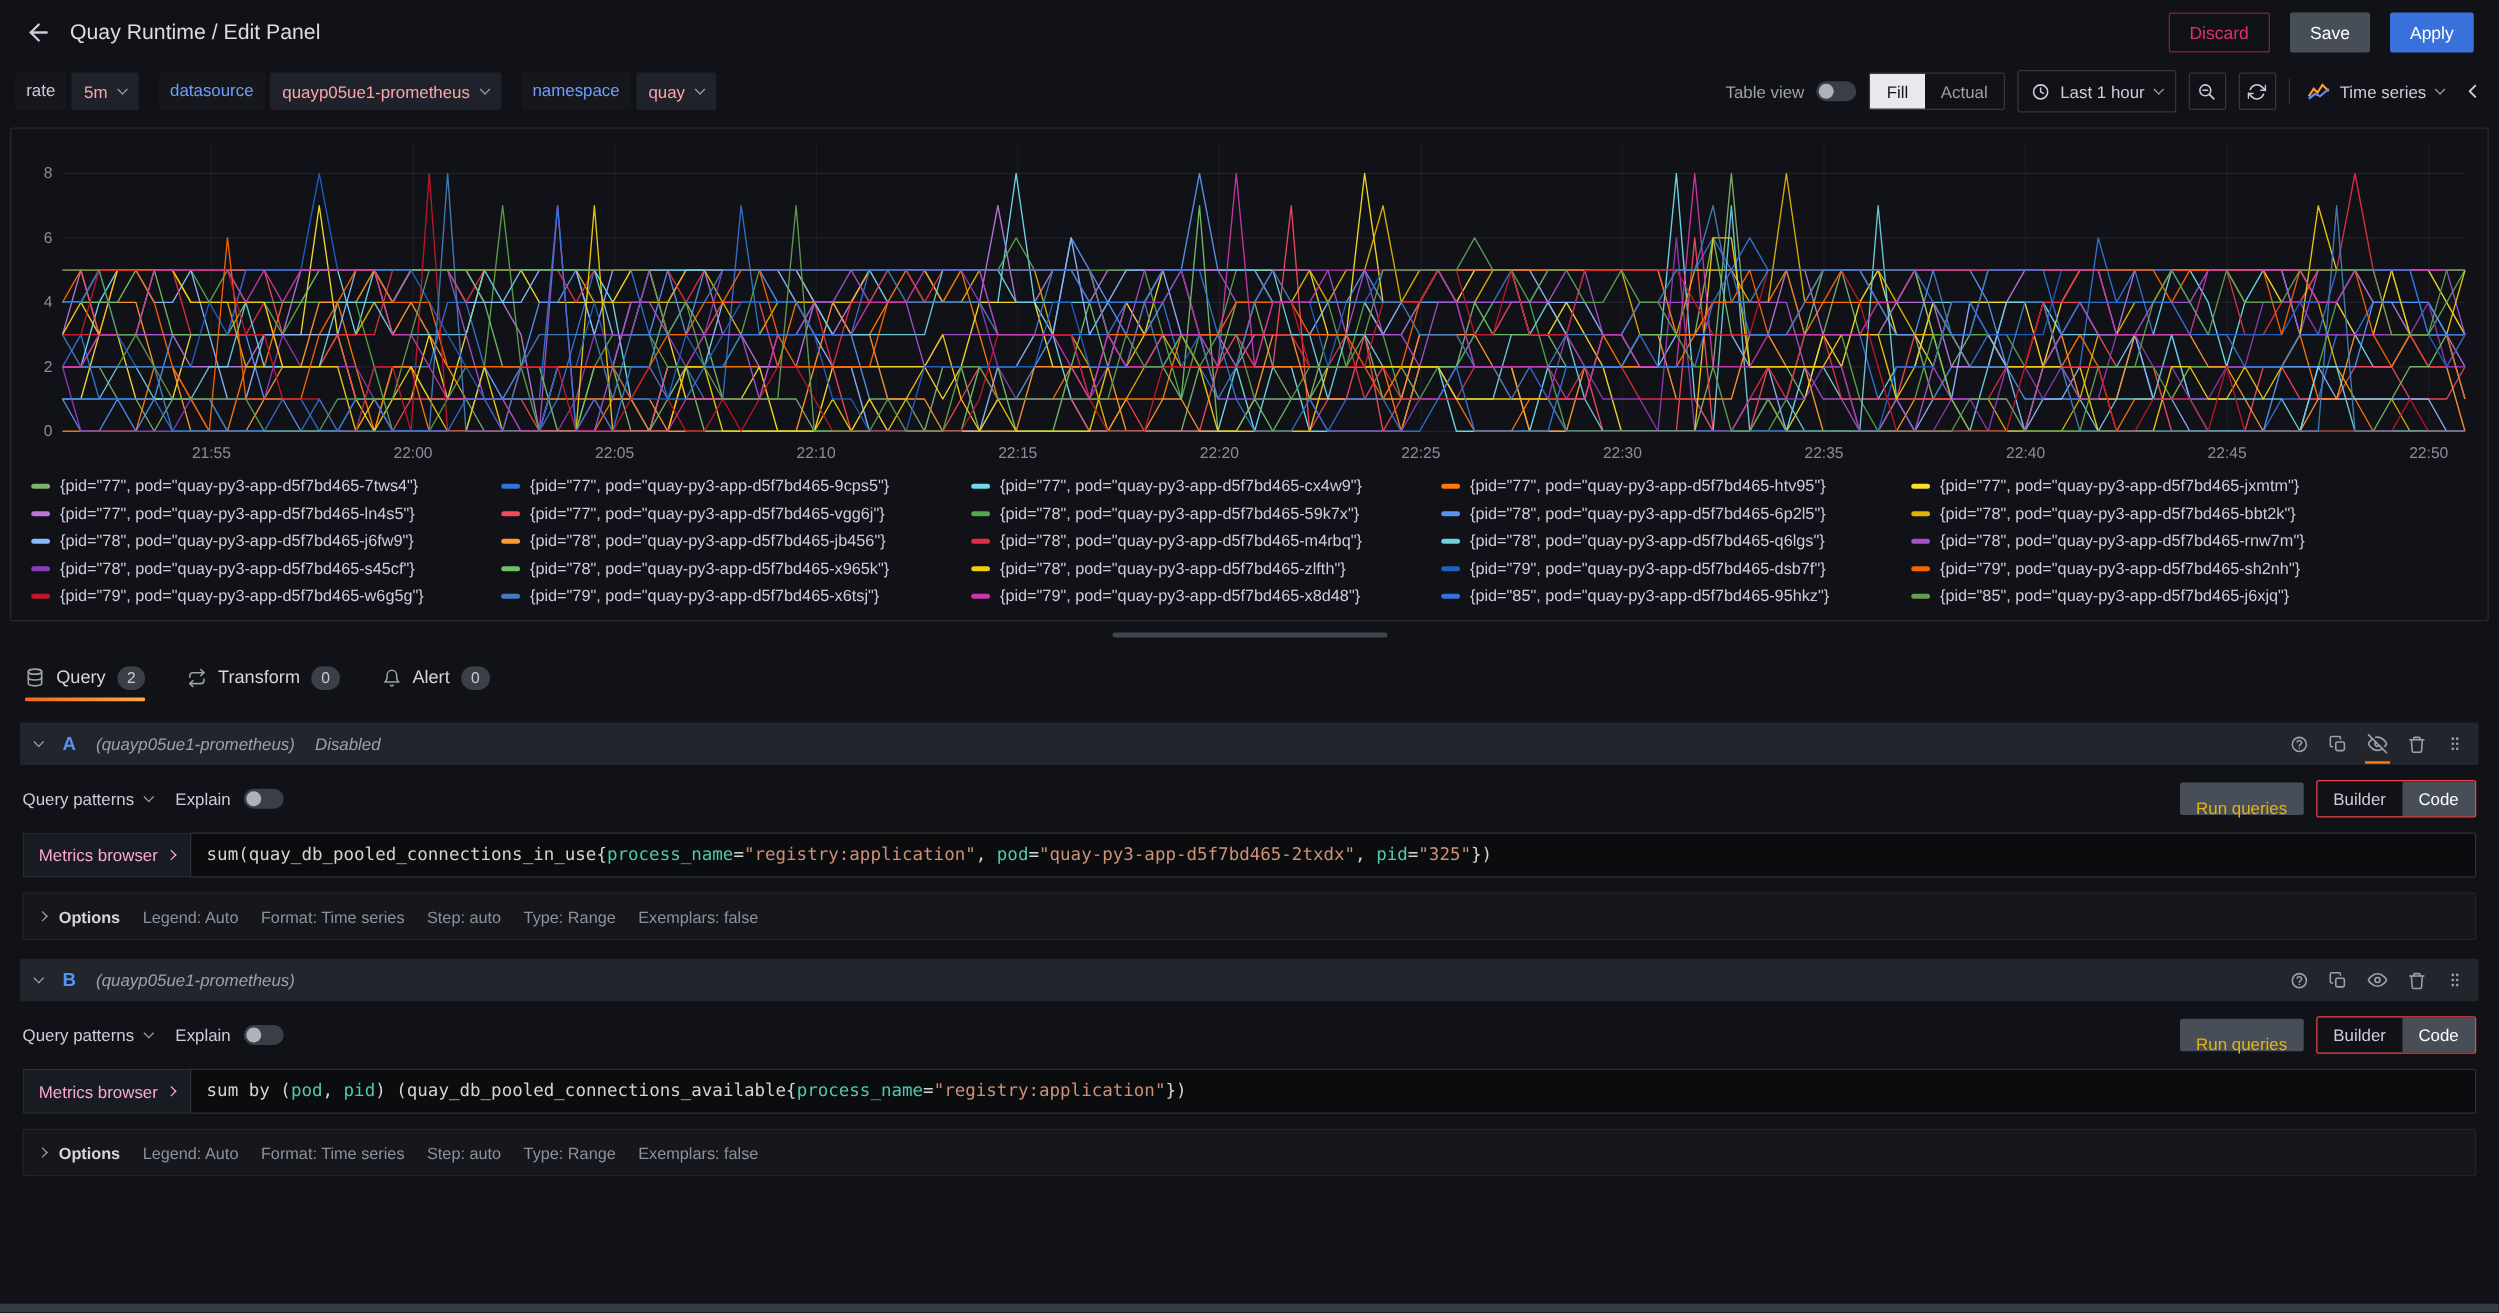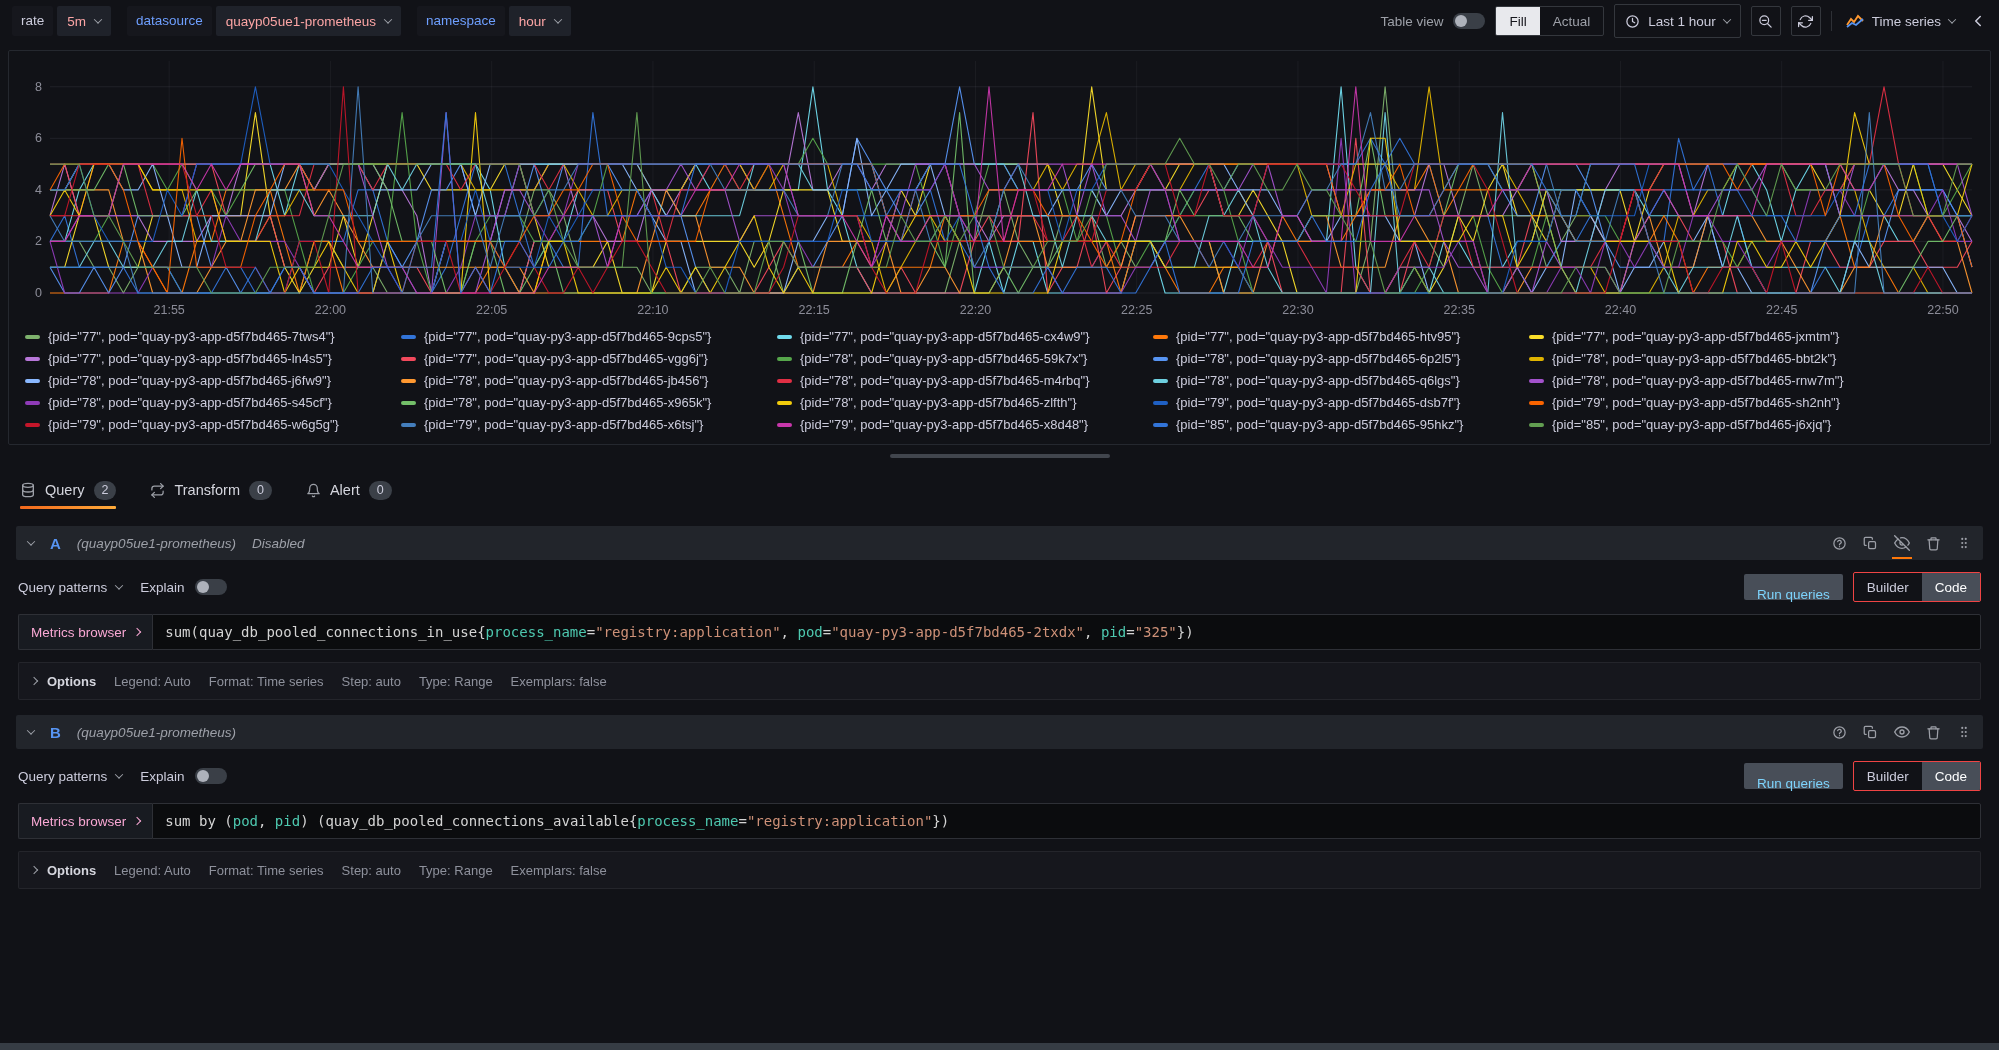--- a/index.html
+++ b/index.html
@@ -86,21 +86,21 @@
     background: #ff780a; }
   .qc-body { padding: 10px 2px 2px; }
   .qc-toolbar { display: flex; align-items: center; justify-content: space-between; margin: 2px 0 12px; }
   .qc-toolbar .left, .qc-toolbar .right { display: flex; align-items: center; gap: 18px; }
   .qc-toolbar .right { gap: 10px; }
   .dd-btn { display: flex; align-items: center; gap: 9px; font-size: 13.5px; color: #ccccdc; }
   .explain-wrap { display: flex; align-items: center; gap: 10px; font-size: 13.5px; color: #ccccdc; }
   .seg-dark { display: flex; height: 30px; border-radius: 2px; overflow: hidden; border: 1px solid #ef4444; }
   .seg-dark .seg-opt { color: #ccccdc; }
   .seg-dark .seg-opt.sel { background: #484e58; color: #fff; font-weight: 500; }
-  .btn-run { height: 18px; padding: 13px 13px; background: #484e58; border-radius: 2px; color: #7dd3fc;
+  .btn-run { height: 18px; padding: 13px 13px; background: #484e58; border-radius: 2px; color: #eab308;
     font-size: 13.5px; font-weight: 500; }
 
   .expr-row { display: flex; margin-bottom: 12px; }
   .metrics-btn { display: flex; align-items: center; gap: 8px; padding: 0 12px; background: #181b21;
     border: 1px solid #2e3036; border-right: none; border-radius: 2px 0 0 2px; color: #f9a8d4;
     font-size: 13.5px; font-weight: 400; }
   .code-input { flex: 1; background: #0b0c0e; border: 1px solid #2e3036; border-radius: 0 2px 2px 0;
     padding: 9px 12px; font-family: "DejaVu Sans Mono", monospace; font-size: 14px; white-space: pre;
     overflow: hidden; color: #d4d4d4; cursor: text; }
   .tok-plain { color: #d4d4d4; }
@@ -115,40 +115,53 @@
 
   .bottom-scrollbar { position: absolute; left: 0; right: 0; bottom: 0; height: 7px; background: #363c44; cursor: pointer; }
 
   svg.fico { fill: none; stroke: currentColor; stroke-width: 2; stroke-linecap: round; stroke-linejoin: round; }
 </style>
 </head>
 <body>
 
 <div class="app">
 
+  <header class="topbar">
+    <button class="icon-btn">
+      <svg class="fico" width="22" height="22" viewBox="0 0 24 24">
+          <path d="M19 12H5"></path>
+          <path d="M12 19l-7-7 7-7"></path>
+        </svg>
+    </button>
+    <h1 class="page-title">Quay Runtime / Edit Panel</h1>
+    <div class="spacer"></div>
+    <button class="btn btn-outline-red">Discard</button>
+    <button class="btn btn-gray">Save</button>
+    <button class="btn btn-blue">Apply</button>
+  </header>
 
   <div class="toolbar">
     <div class="var-group">
       <span class="var-label">rate</span>
       <button class="var-value">
         <span>5m</span>
         <span class="chev down muted"></span>
       </button>
     </div>
     <div class="var-group">
       <span class="var-label accent">datasource</span>
       <button class="var-value">
         <span>quayp05ue1-prometheus</span>
         <span class="chev down muted"></span>
       </button>
     </div>
     <div class="var-group">
       <span class="var-label accent">namespace</span>
       <button class="var-value">
-        <span>hour</span>
+        <span>quay</span>
         <span class="chev down muted"></span>
       </button>
     </div>
 
     <div class="toolbar-right">
       <span class="tv-label">Table view</span>
       <span class="switch"></span>
 
       <div class="seg-group">
         <button class="seg-opt selected">Fill</button>

